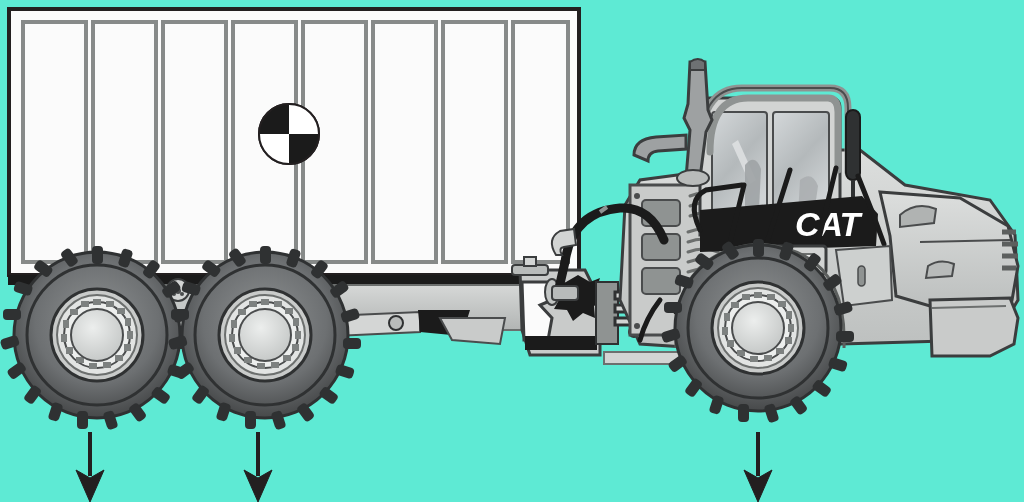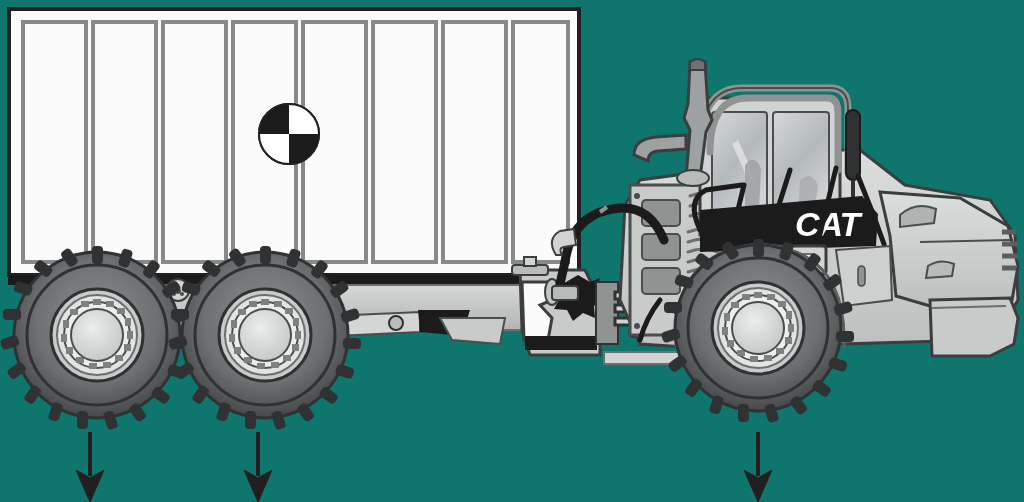--- a/index.html
+++ b/index.html
@@ -1,17 +1,17 @@
 <!DOCTYPE html>
 <html><head>
 <meta charset="utf-8">
 <style>
   html,body{margin:0;padding:0;background:#ffffff;}
   body{width:1024px;height:502px;overflow:hidden;font-family:"Liberation Sans",sans-serif;}
-  #stage{position:relative;width:1024px;height:502px;background:#0f766e;}
+  #stage{position:relative;width:1024px;height:502px;background:#5eead4;}
   svg{display:block;}
   .cat-text{font-family:"Liberation Sans",sans-serif;font-weight:bold;font-style:italic;
             font-size:34px;fill:#ffffff;letter-spacing:-1px;}
 </style>
 </head>
 <body>
 
 <div id="stage">
 <svg width="1024" height="502" viewBox="0 0 1024 502">
 

